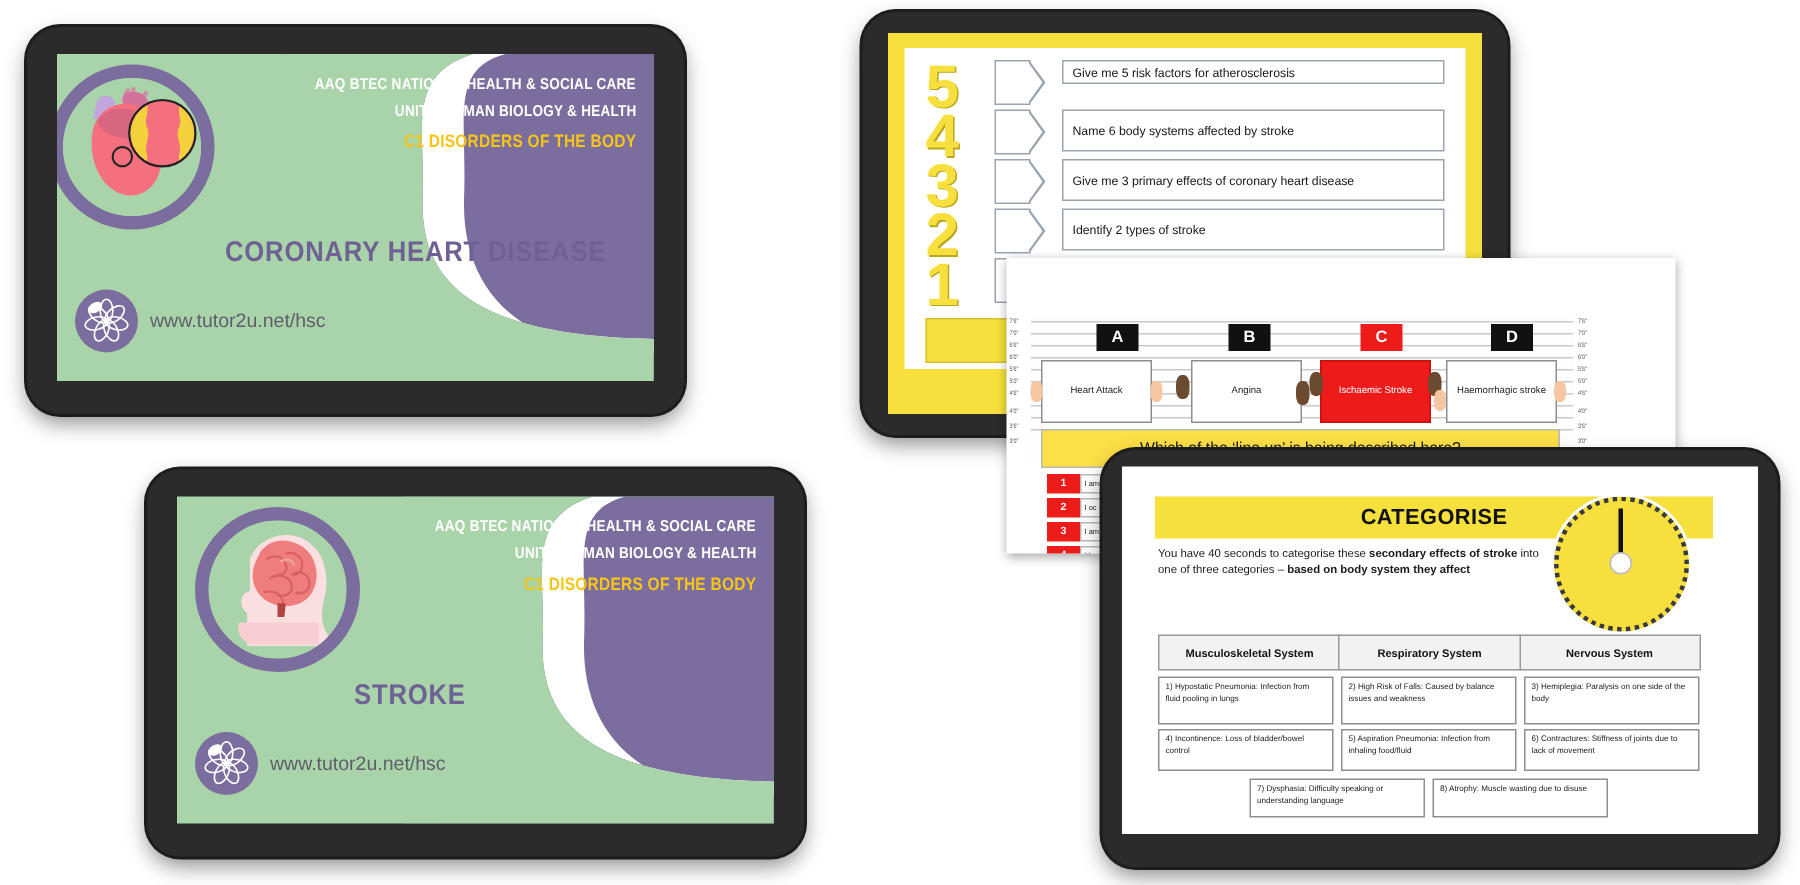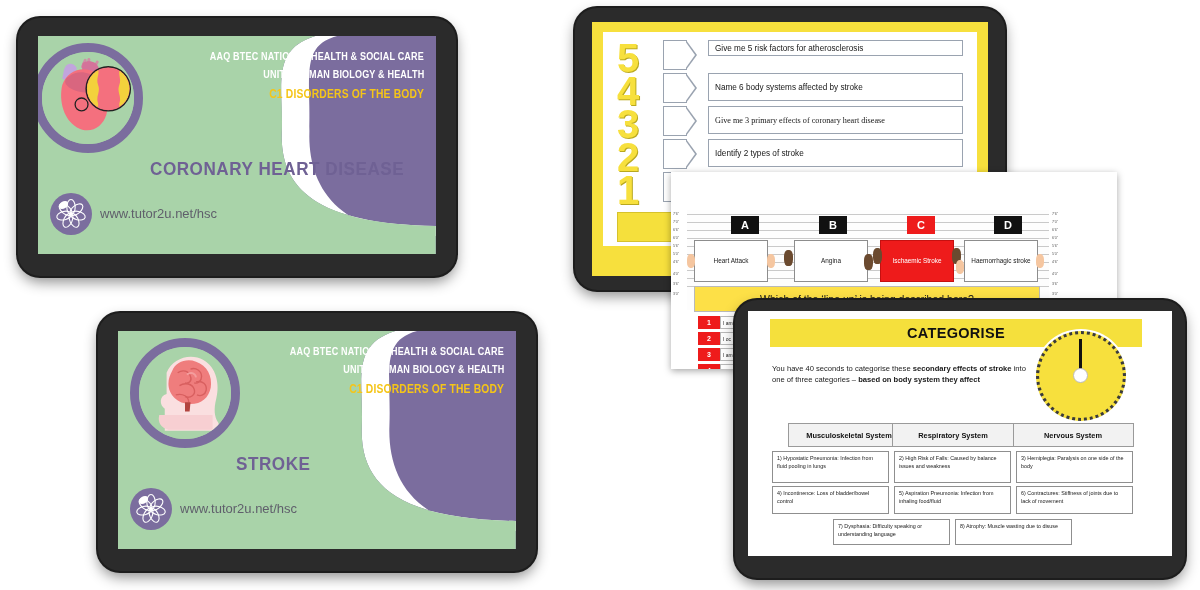--- a/index.html
+++ b/index.html
@@ -216,21 +216,21 @@
         <div class="cd-num" style="left:14px;top:138px;font-size:40px;">1</div>
 
         <div class="cd-chev" style="left:60px;top:8px;width:22px;height:28px;"></div>
         <div class="cd-chev" style="left:60px;top:41px;width:22px;height:28px;"></div>
         <div class="cd-chev" style="left:60px;top:74px;width:22px;height:28px;"></div>
         <div class="cd-chev" style="left:60px;top:107px;width:22px;height:28px;"></div>
         <div class="cd-chev" style="left:60px;top:140px;width:22px;height:28px;"></div>
 
         <div class="cd-q" style="left:105px;top:8px;width:255px;height:16px;">Give me 5 risk factors for atherosclerosis</div>
         <div class="cd-q" style="left:105px;top:41px;width:255px;height:28px;">Name 6 body systems affected by stroke</div>
-        <div class="cd-q" style="left:105px;top:74px;width:255px;height:28px;font-family:Liberation Serif, serif;">Give me 3 primary effects of coronary heart disease</div>
+        <div class="cd-q" style="left:105px;top:74px;width:255px;height:28px;">Give me 3 primary effects of coronary heart disease</div>
         <div class="cd-q" style="left:105px;top:107px;width:255px;height:28px;">Identify 2 types of stroke</div>
         <div class="cd-q" style="left:105px;top:140px;width:255px;height:28px;"></div>
 
         <div class="ybar" style="position:absolute;left:14px;top:180px;width:225px;height:28px;font-size:13px;">You h</div>
      </div>
   </div>
 
   <div class="screen" style="left:671px;top:172px;width:446px;height:197px;
        background:#fff;box-shadow:0 2px 7px rgba(0,0,0,.35);">
 
@@ -300,32 +300,32 @@
      <div class="lu-rowtxt" style="left:49px;top:160px;width:150px;height:13px;">I oc</div>
      <div class="lu-rownum" style="left:27px;top:176px;width:22px;height:13px;">3</div>
      <div class="lu-rowtxt" style="left:49px;top:176px;width:150px;height:13px;">I am</div>
      <div class="lu-rownum" style="left:27px;top:192px;width:22px;height:13px;">4</div>
      <div class="lu-rowtxt" style="left:49px;top:192px;width:150px;height:13px;">My</div>
   </div>
 
   <div class="device" style="left:735px;top:300px;width:450px;height:278px;"></div>
   <div class="screen" style="left:748px;top:311px;width:424px;height:245px;background:#fff;">
 
-     <div class="cat-title" style="left:22px;top:8px;width:372px;height:28px;">CATEGORISE</div>
+     <div class="cat-title" style="left:22px;top:20px;width:372px;height:28px;">CATEGORISE</div>
 
      <div class="cat-intro" style="left:24px;top:52px;width:262px;">
         <span>You have 40 seconds to categorise these </span><b>secondary effects of stroke</b><span> into one of three categories – </span><b>based on body system they affect</b>
      </div>
 
      <div class="clock" style="left:288px;top:20px;width:84px;height:84px;">
         <div class="clock-hand" style="left:40px;top:5px;width:3px;height:38px;"></div>
         <div class="clock-hub" style="left:34px;top:34px;width:13px;height:13px;"></div>
      </div>
 
-     <div class="cat-hdr" style="left:24px;top:112px;width:120px;height:22px;margin-left:16px;">Musculoskeletal System</div>
+     <div class="cat-hdr" style="left:24px;top:112px;width:120px;height:22px;">Musculoskeletal System</div>
      <div class="cat-hdr" style="left:264px;top:112px;width:120px;height:22px;">Nervous System</div>
      <div class="cat-hdr" style="left:144px;top:112px;width:120px;height:22px;">Respiratory System</div>
 
      <div class="cat-cell" style="left:24px;top:140px;width:117px;height:32px;">1) Hypostatic Pneumonia: Infection from fluid pooling in lungs</div>
      <div class="cat-cell" style="left:146px;top:140px;width:117px;height:32px;">2) High Risk of Falls: Caused by balance issues and weakness</div>
      <div class="cat-cell" style="left:268px;top:140px;width:117px;height:32px;">3) Hemiplegia: Paralysis on one side of the body</div>
 
      <div class="cat-cell" style="left:24px;top:175px;width:117px;height:28px;">4) Incontinence: Loss of bladder/bowel control</div>
      <div class="cat-cell" style="left:146px;top:175px;width:117px;height:28px;">5) Aspiration Pneumonia: Infection from inhaling food/fluid</div>
      <div class="cat-cell" style="left:268px;top:175px;width:117px;height:28px;">6) Contractures: Stiffness of joints due to lack of movement</div>

